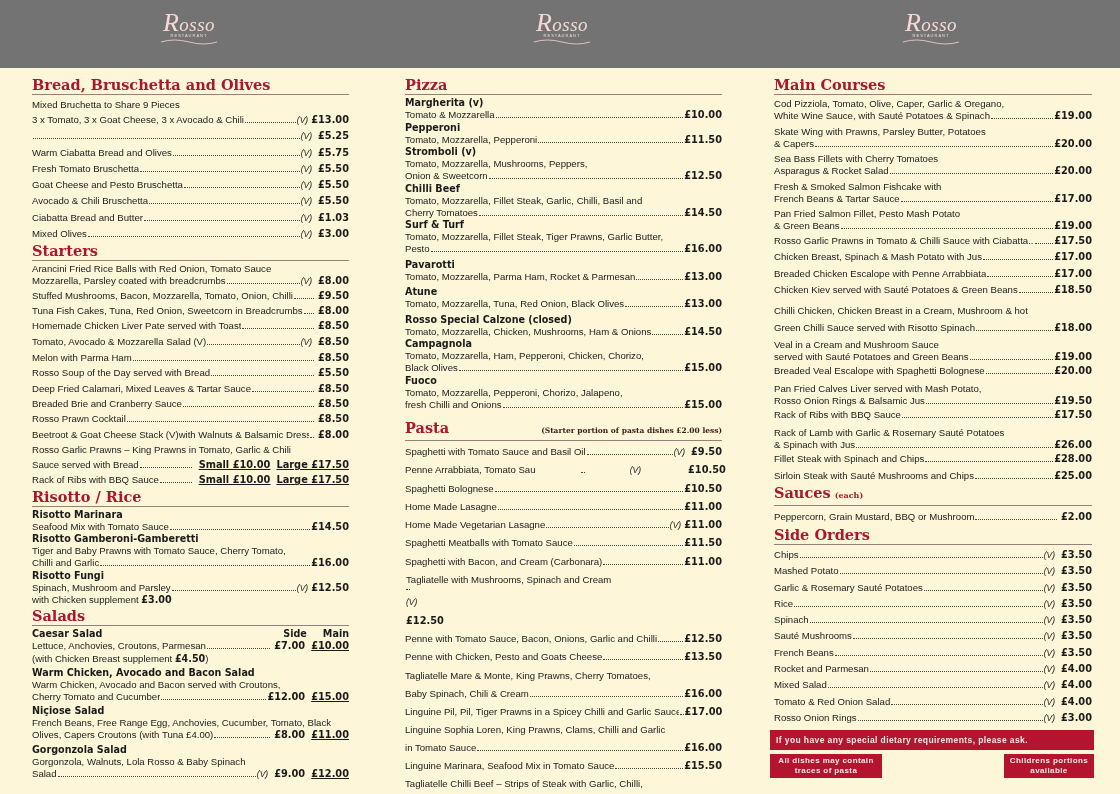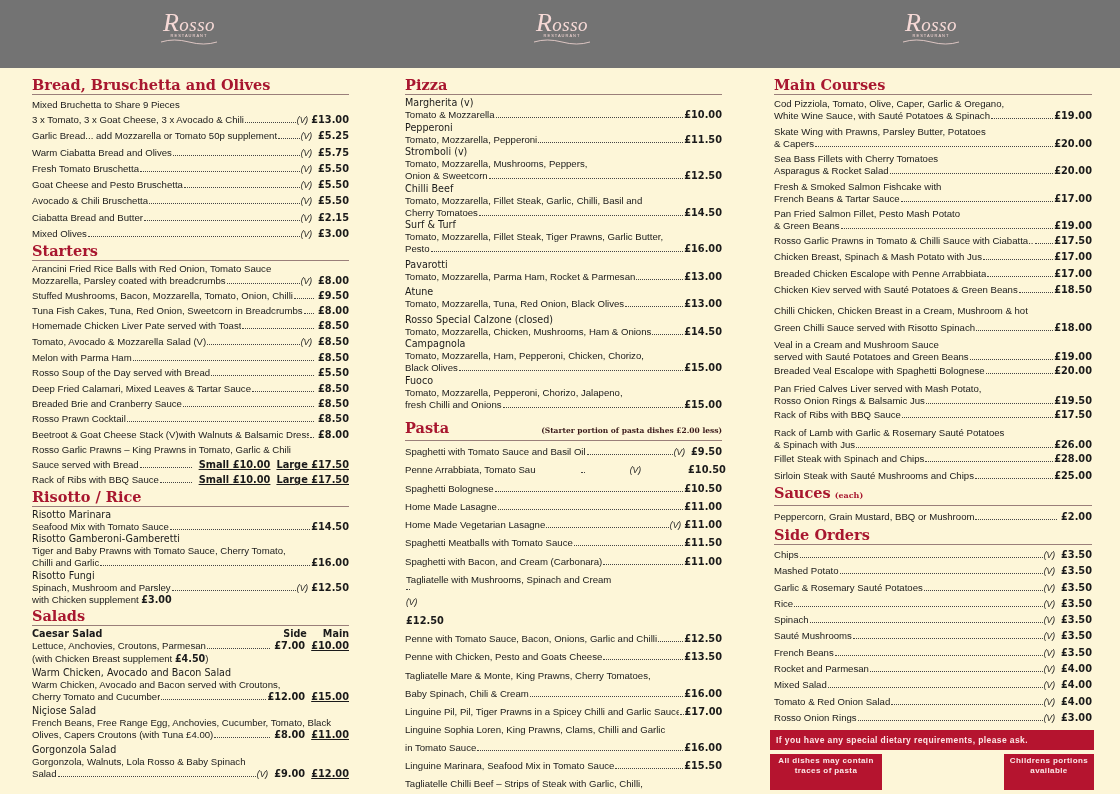--- a/index.html
+++ b/index.html
@@ -20,27 +20,27 @@
   .sec-title .small { font-size: 8px; margin-left: 4px; }
   .sec-title .left { display: flex; align-items: baseline; }
   .row { display: flex; align-items: baseline; font-size: 9.6px; line-height: 15.3px; white-space: nowrap; }
   .row .name { flex: 0 1 auto; overflow: hidden; }
   .row .dots { flex: 1 1 auto; border-bottom: 1px dotted #444; margin: 0 1px 3px 1px; min-width: 4px; height: 1px; }
   .row .v { font-style: italic; font-size: 8.5px; margin-right: 3px; }
   .row .price { font-weight: bold; font-family: "DejaVu Sans", sans-serif; font-size: 9.8px; min-width: 34px; text-align: right; }
   .row .price2 { font-weight: bold; font-family: "DejaVu Sans", sans-serif; font-size: 9.8px; text-align: right; margin-left: 6px; text-decoration: underline; }
   .desc { font-size: 9.6px; line-height: 12px; white-space: nowrap; }
   .row.tight { line-height: 12.5px; }
-  .item-title { font-family: "DejaVu Sans", sans-serif; font-weight: normal; font-size: 9.6px; line-height: 12px; }
+  .item-title { font-family: "DejaVu Sans", sans-serif; font-weight: bold; font-size: 9.6px; line-height: 12px; }
   .bold-inline { font-weight: bold; font-family: "DejaVu Sans", sans-serif; }
   .hdrrow { display: flex; justify-content: space-between; font-family: "DejaVu Sans", sans-serif; font-weight: bold; font-size: 9.6px; line-height: 12px; }
   .hdrrow .cols span { margin-left: 16px; }
   .notice { position: absolute; background: #b5142f; color: #fde8e8; font-weight: bold; font-size: 8.5px; letter-spacing: 0.4px; }
   .notice.wide { left: 770px; top: 730px; width: 324px; height: 20px; line-height: 20px; padding-left: 6px; }
-  .notice.box { top: 754px; height: 36px; line-height: 10px; text-align: center; padding-top: 2px; font-size: 8px; }
+  .notice.box { top: 754px; height: 24px; line-height: 10px; text-align: center; padding-top: 2px; font-size: 8px; }
   .notice.nuts { left: 770px; width: 112px; }
   .notice.kids { left: 1004px; width: 90px; }
 </style>
 </head>
 <body>
 
 <div class="header">
   <div class="logo" style="left:144px">
     <span class="word">Rosso</span>
     <span class="sub">RESTAURANT</span>
@@ -68,21 +68,20 @@
   <div class="sec-title">Bread, Bruschetta and Olives</div>
   <div class="desc" style="line-height:15px">Mixed Bruchetta to Share 9 Pieces</div>
   <div id="bread-list">
       <div class="row">
         <span class="name">3 x Tomato, 3 x Goat Cheese, 3 x Avocado &amp; Chili</span>
         <span class="dots"></span>
         <span class="v">(V)</span>
         <span class="price">£13.00</span>
       </div>
       <div class="row">
-        <span class="name">Garlic Bread... add Mozzarella or Tomato 50p supplement</span>
         <span class="dots"></span>
         <span class="v">(V)</span>
         <span class="price">£5.25</span>
       </div>
       <div class="row">
         <span class="name">Warm Ciabatta Bread and Olives</span>
         <span class="dots"></span>
         <span class="v">(V)</span>
         <span class="price">£5.75</span>
       </div>
@@ -101,21 +100,21 @@
       <div class="row">
         <span class="name">Avocado &amp; Chili Bruschetta</span>
         <span class="dots"></span>
         <span class="v">(V)</span>
         <span class="price">£5.50</span>
       </div>
       <div class="row">
         <span class="name">Ciabatta Bread and Butter</span>
         <span class="dots"></span>
         <span class="v">(V)</span>
-        <span class="price">£2.15</span>
+        <span class="price">£1.03</span>
       </div>
       <div class="row">
         <span class="name">Mixed Olives</span>
         <span class="dots"></span>
         <span class="v">(V)</span>
         <span class="price">£3.00</span>
       </div>
     </div>
 
   <div class="sec-title" style="margin-top:0px">Starters</div>

